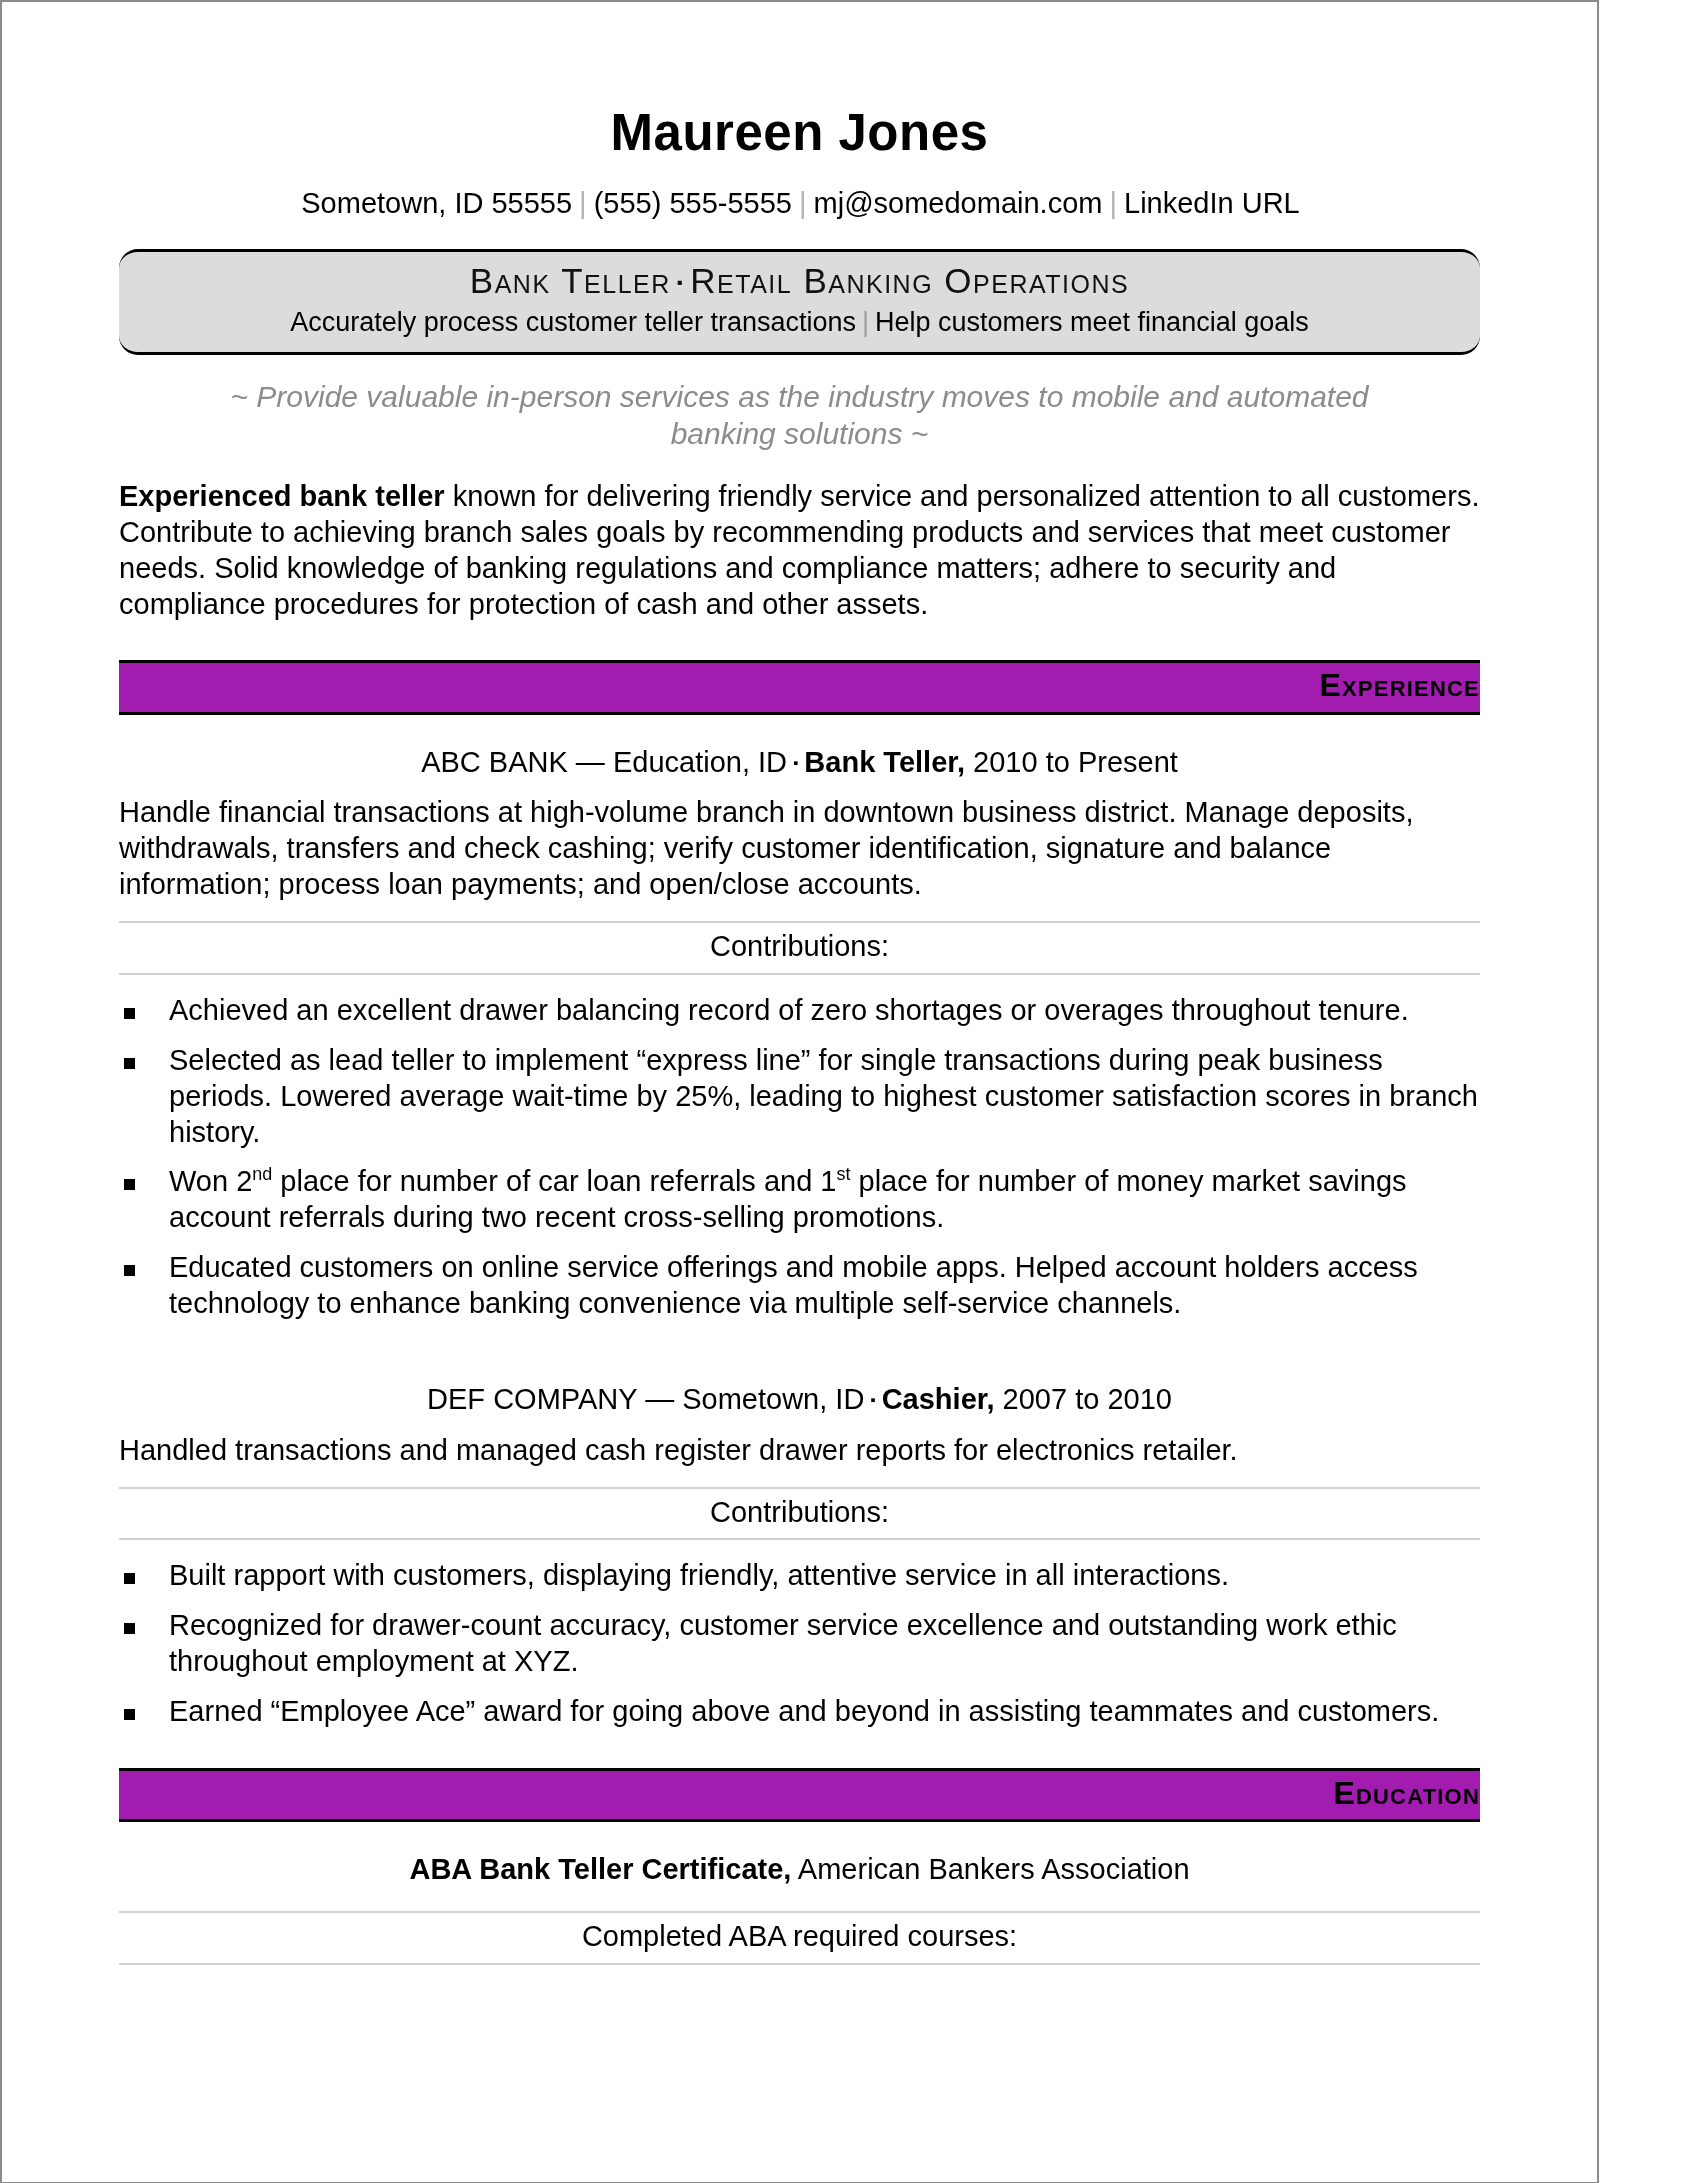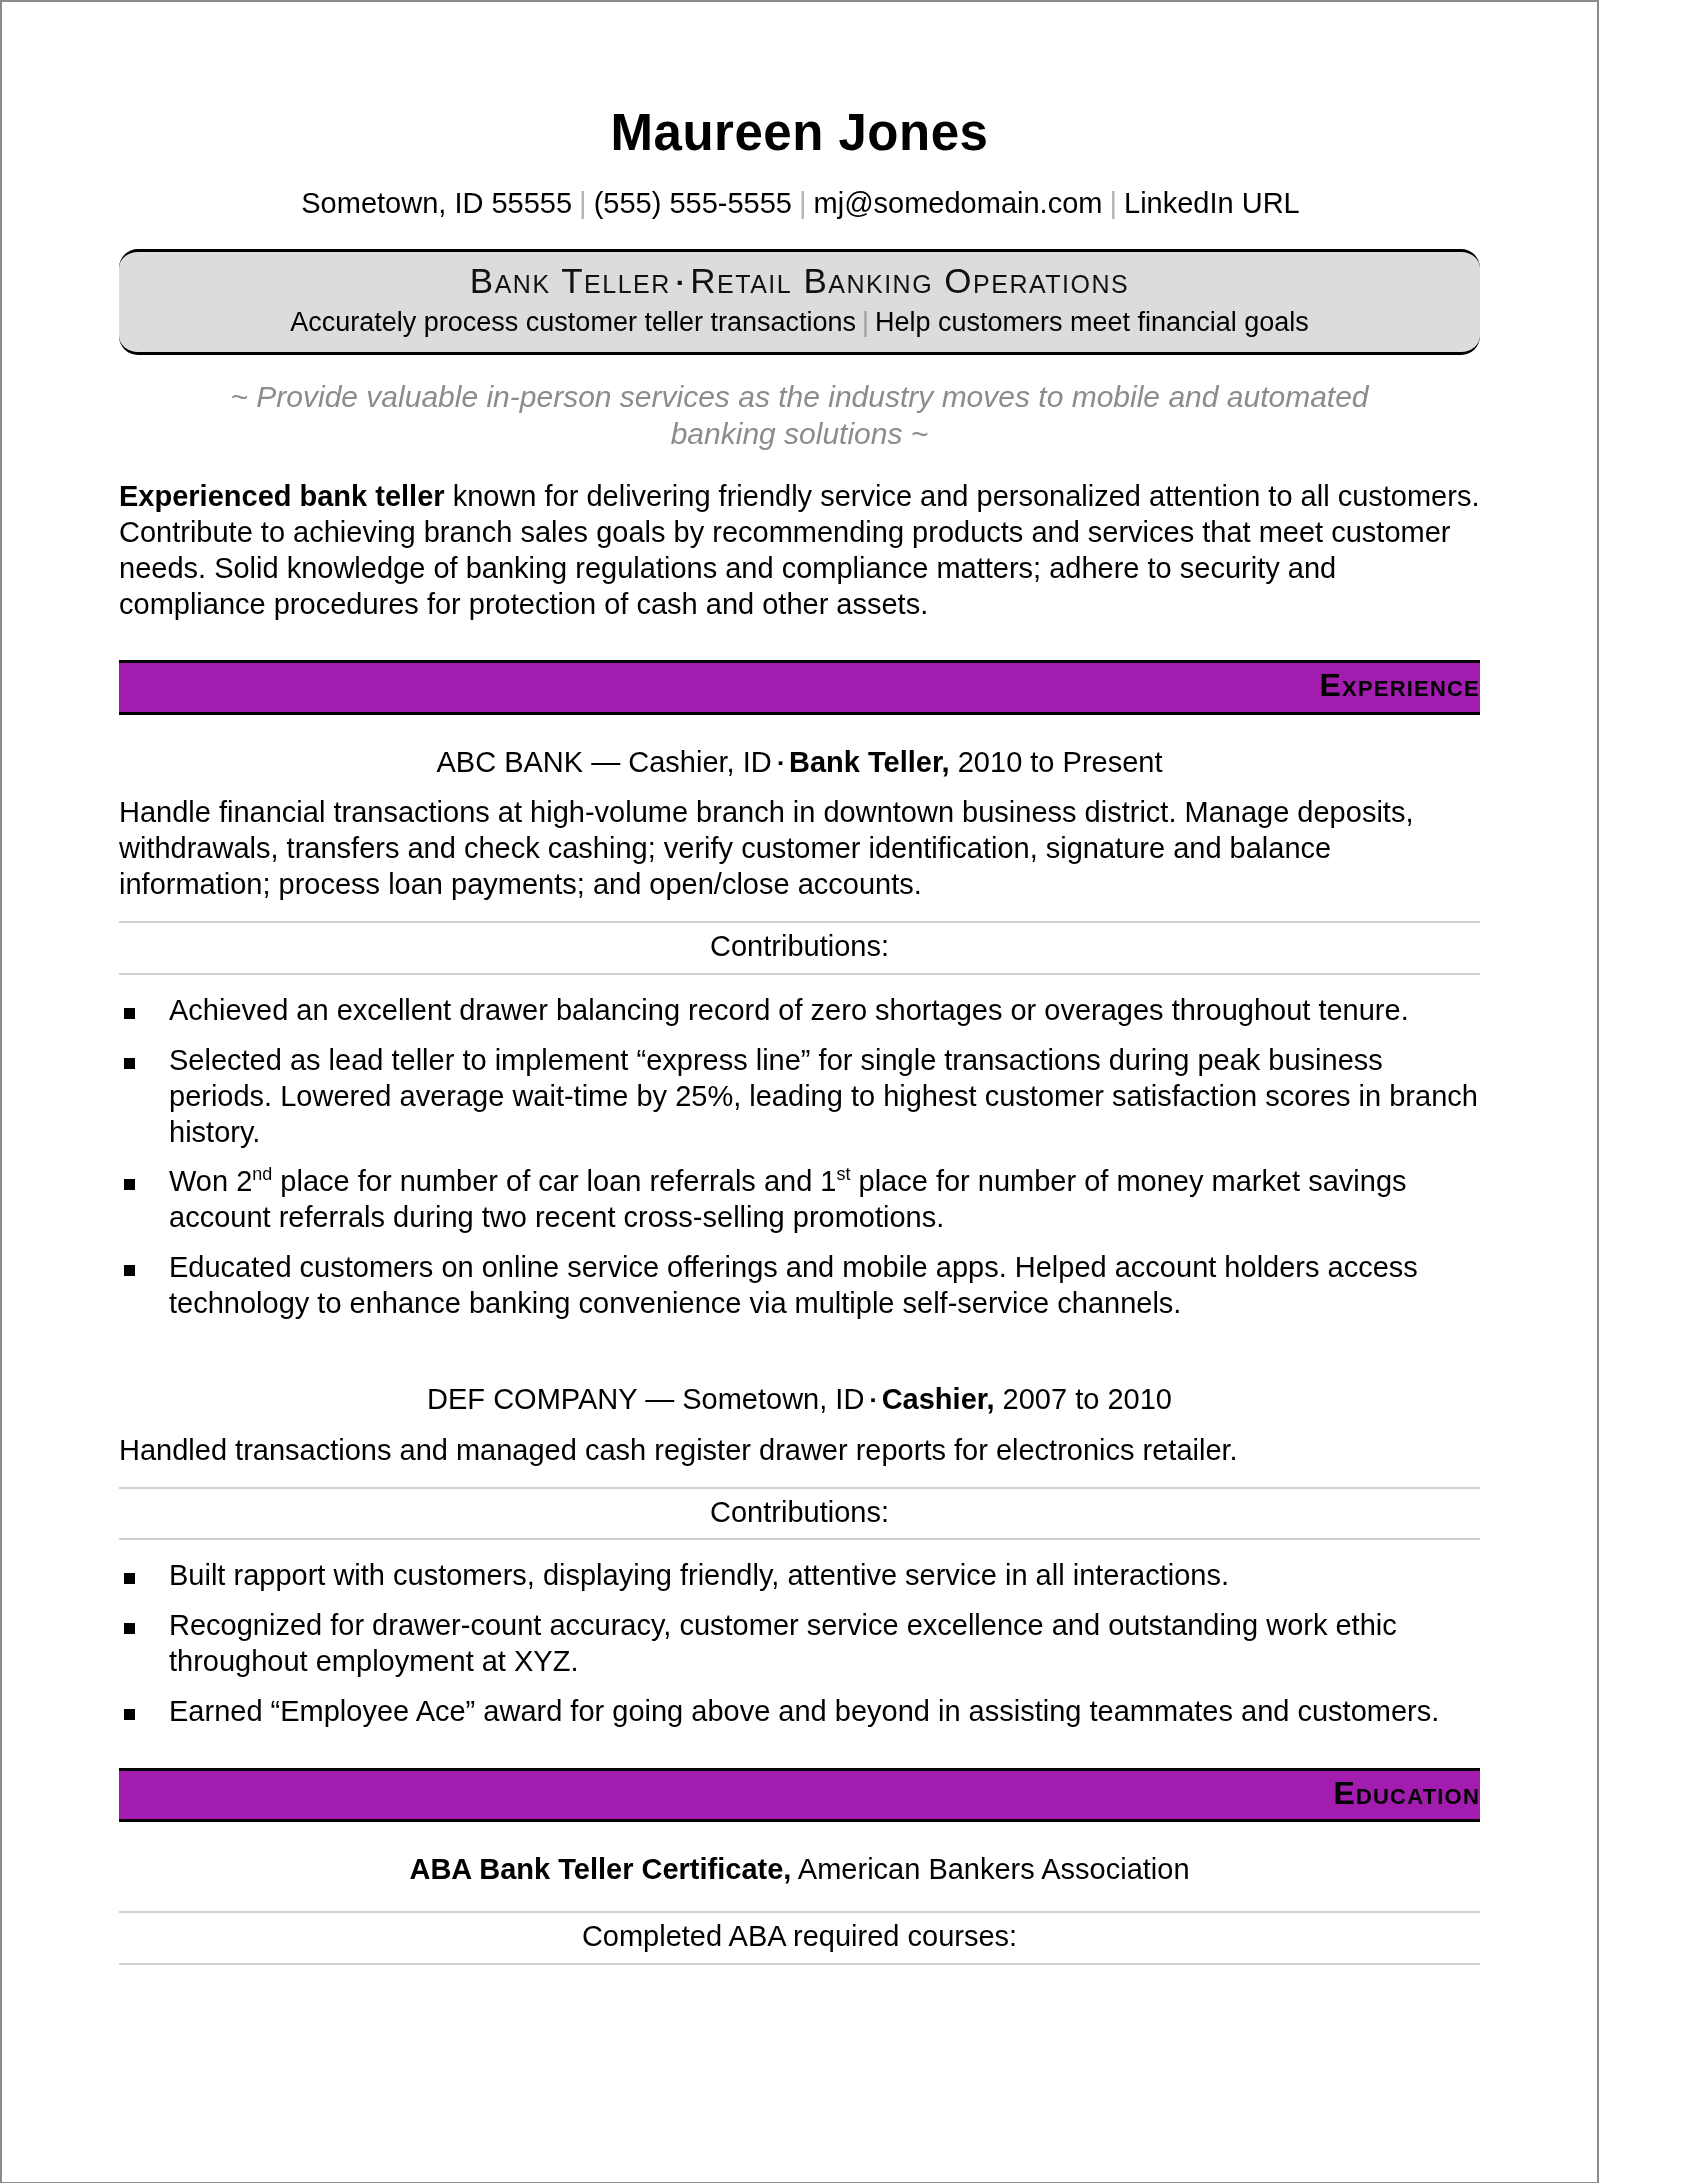--- a/index.html
+++ b/index.html
@@ -215,21 +215,21 @@
       </div>
 
       <div class="tagline">~ Provide valuable in-person services as the industry moves to mobile and automated banking solutions ~</div>
 
       <div class="summary"><b>Experienced bank teller</b><span> known for delivering friendly service and personalized attention to all customers. Contribute to achieving branch sales goals by recommending products and services that meet customer needs. Solid knowledge of banking regulations and compliance matters; adhere to security and compliance procedures for protection of cash and other assets.</span></div>
 
       <div class="section-band">Experience</div>
 
       <div>
         <div class="job-head">
-          <span>ABC BANK — Cashier, ID</span><span class="sqr">▪</span><b>Bank Teller,</b><span> 2010 to Present</span>
+          <span>ABC BANK — Education, ID</span><span class="sqr">▪</span><b>Bank Teller,</b><span> 2010 to Present</span>
         </div>
         <div class="job-desc">Handle financial transactions at high-volume branch in downtown business district. Manage deposits, withdrawals, transfers and check cashing; verify customer identification, signature and balance information; process loan payments; and open/close accounts.</div>
         <div class="contrib">Contributions:</div>
         <ul class="bullets">
           <li>Achieved an excellent drawer balancing record of zero shortages or overages throughout tenure.</li>
           <li>Selected as lead teller to implement “express line” for single transactions during peak business periods. Lowered average wait-time by 25%, leading to highest customer satisfaction scores in branch history.</li>
           <li><span>Won 2<sup>nd</sup> place for number of car loan referrals and 1<sup>st</sup> place for number of money market savings account referrals during two recent cross-selling promotions.</span></li>
           <li>Educated customers on online service offerings and mobile apps. Helped account holders access technology to enhance banking convenience via multiple self-service channels.</li>
         </ul>
       </div>

